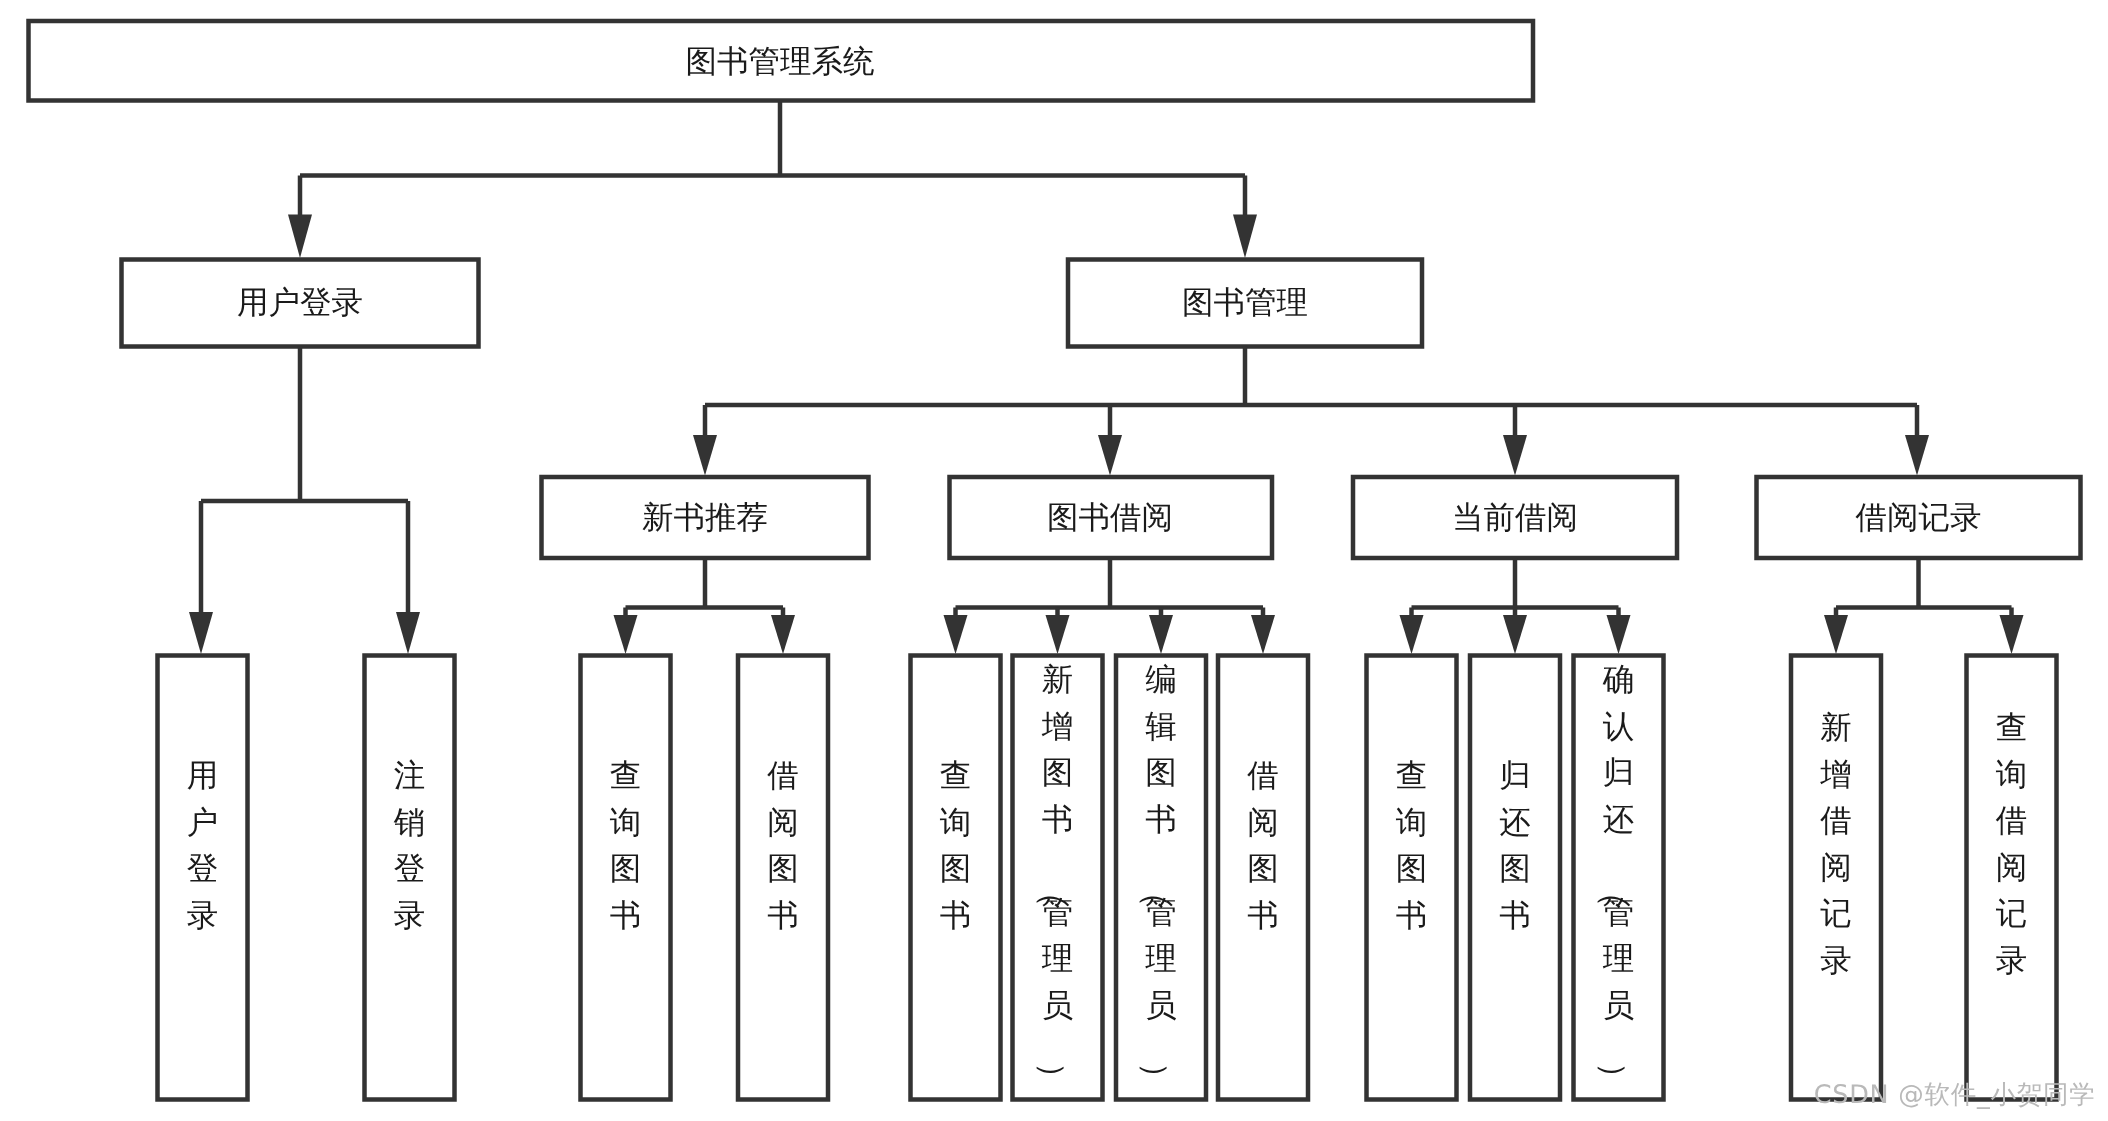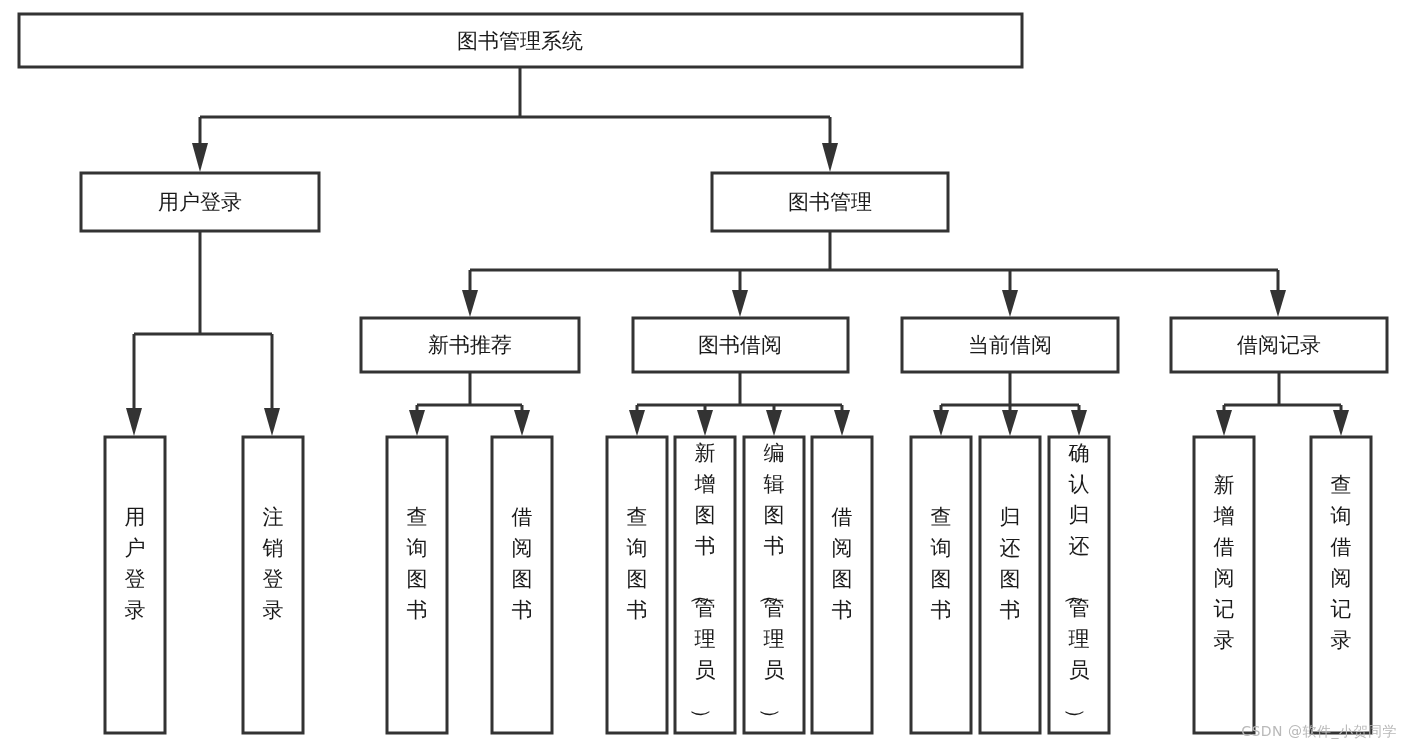--- a/index.html
+++ b/index.html
@@ -52,21 +52,21 @@
     font-family: "DejaVu Sans", "Liberation Sans", sans-serif;
     fill: #1a1a1a;
     font-size: 21px;
     text-anchor: middle;
   }
   .watermark {
     position: absolute;
     right: 8px;
     bottom: 6px;
     font-family: "DejaVu Sans", "Liberation Sans", sans-serif;
-    font-size: 14px;
+    font-size: 17px;
     color: #b9b9b9;
     white-space: nowrap;
     letter-spacing: 0.5px;
   }
 </style>
 </head>
 <body>
 
 <div id="diagram-root">
 

